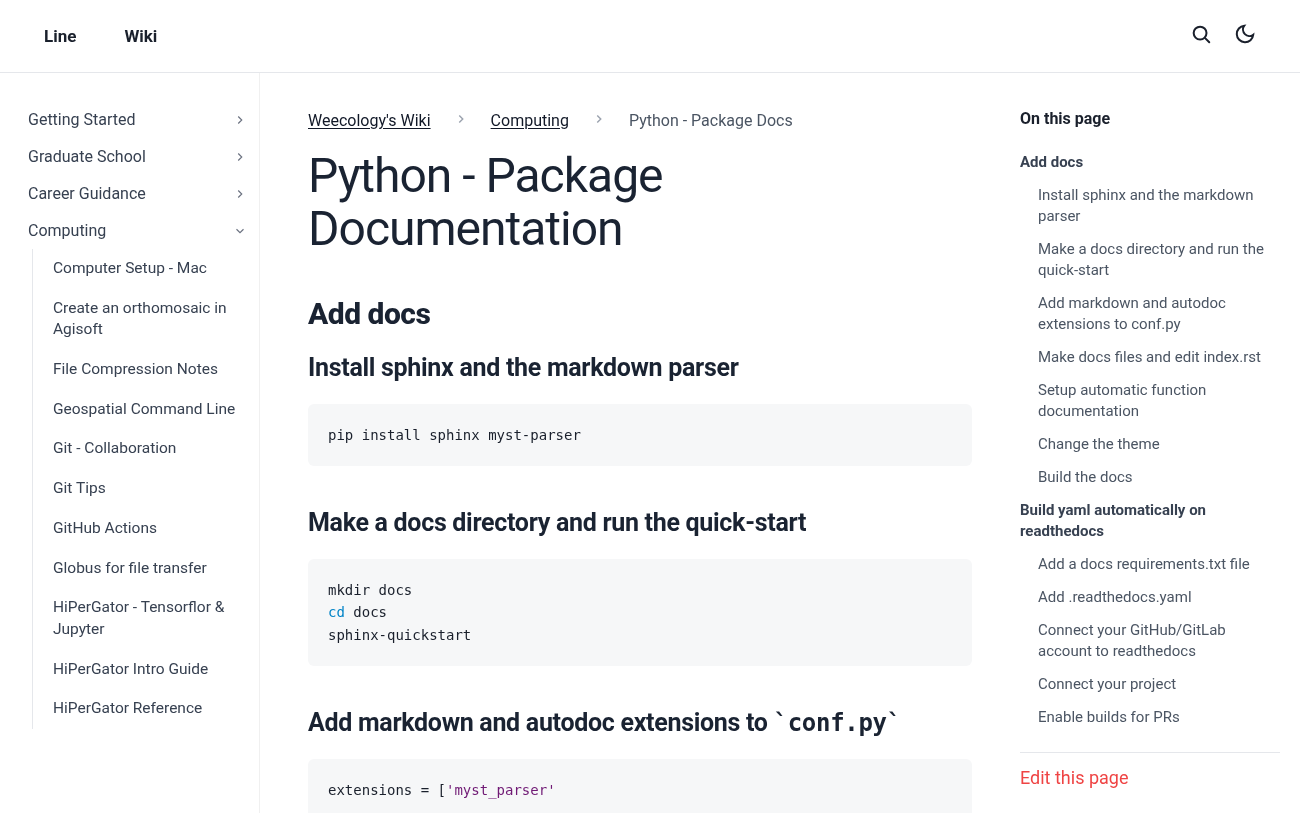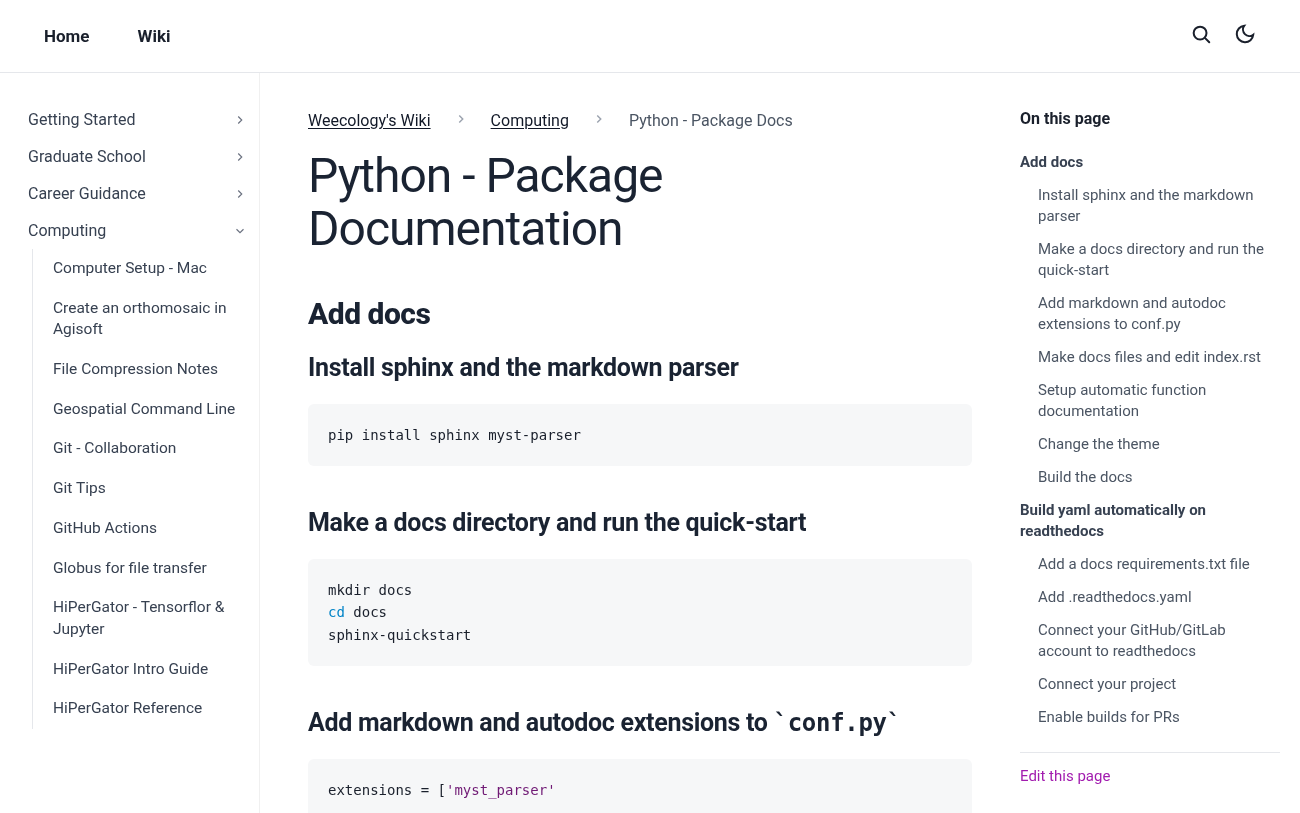--- a/index.html
+++ b/index.html
@@ -40,28 +40,28 @@
 pre.code-block .kw { color: #0284c7; }
 pre.code-block .str { color: #701a75; }
 
 
 .toc { width: 280px; padding: 36px 20px 0 0; height: calc(100vh - 73px); overflow-y: auto; font-size: 15px; }
 .toc-title { font-weight: 700; font-size: 16px; margin-bottom: 18px; }
 .toc-item { display: block; color: #4b5563; padding: 6px 0; line-height: 1.4; cursor: pointer; }
 .toc-item.level-1 { font-weight: 700; color: #374151; }
 .toc-item.level-2 { padding-left: 18px; font-weight: 400; }
 .toc-divider { border: none; border-top: 1px solid #e5e7eb; margin: 18px 0 14px 0; }
-.toc-footer { color: #a21caf; font-size: 15px; }
+.toc-footer { color: #ef4444; font-size: 18px; }
 </style>
 </head>
 <body>
 
 <header class="header">
   <nav class="header-nav">
-    <a href="#">Home</a>
+    <a href="#">Line</a>
     <a href="#">Wiki</a>
   </nav>
   <div class="header-icons">
     <span>
       <svg viewBox="0 0 24 24" fill="none" stroke="#1a202c" stroke-width="2.2" stroke-linecap="round">
           <circle cx="11" cy="11" r="7"></circle>
           <line x1="21" y1="21" x2="16.5" y2="16.5"></line>
         </svg>
     </span>
     <span>

